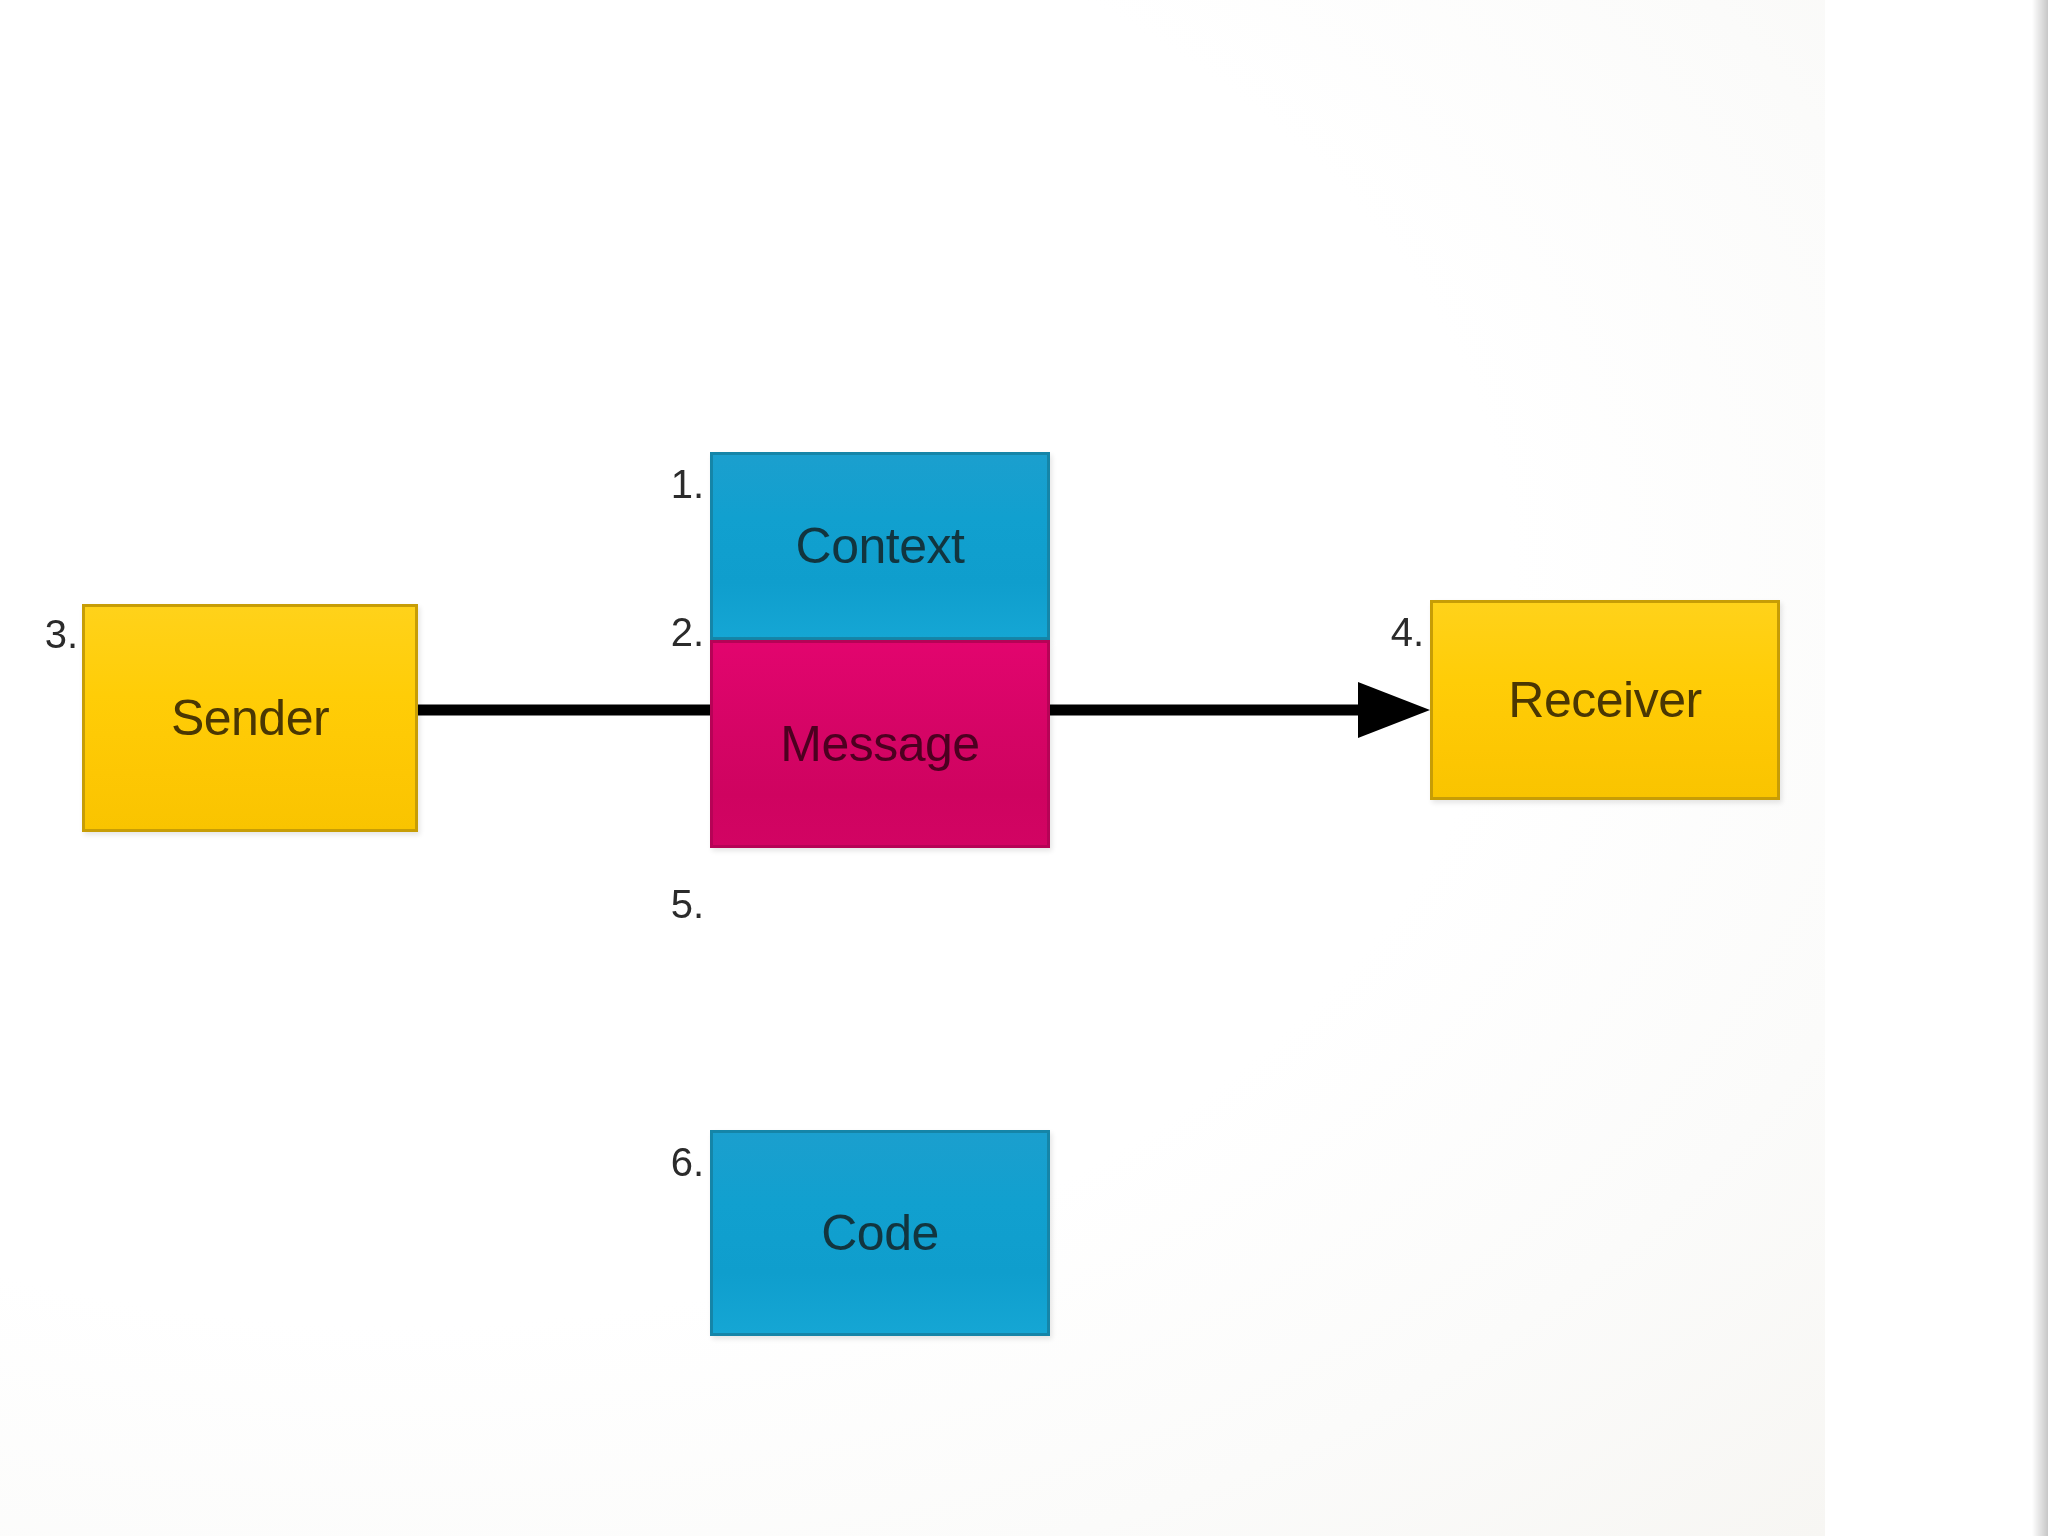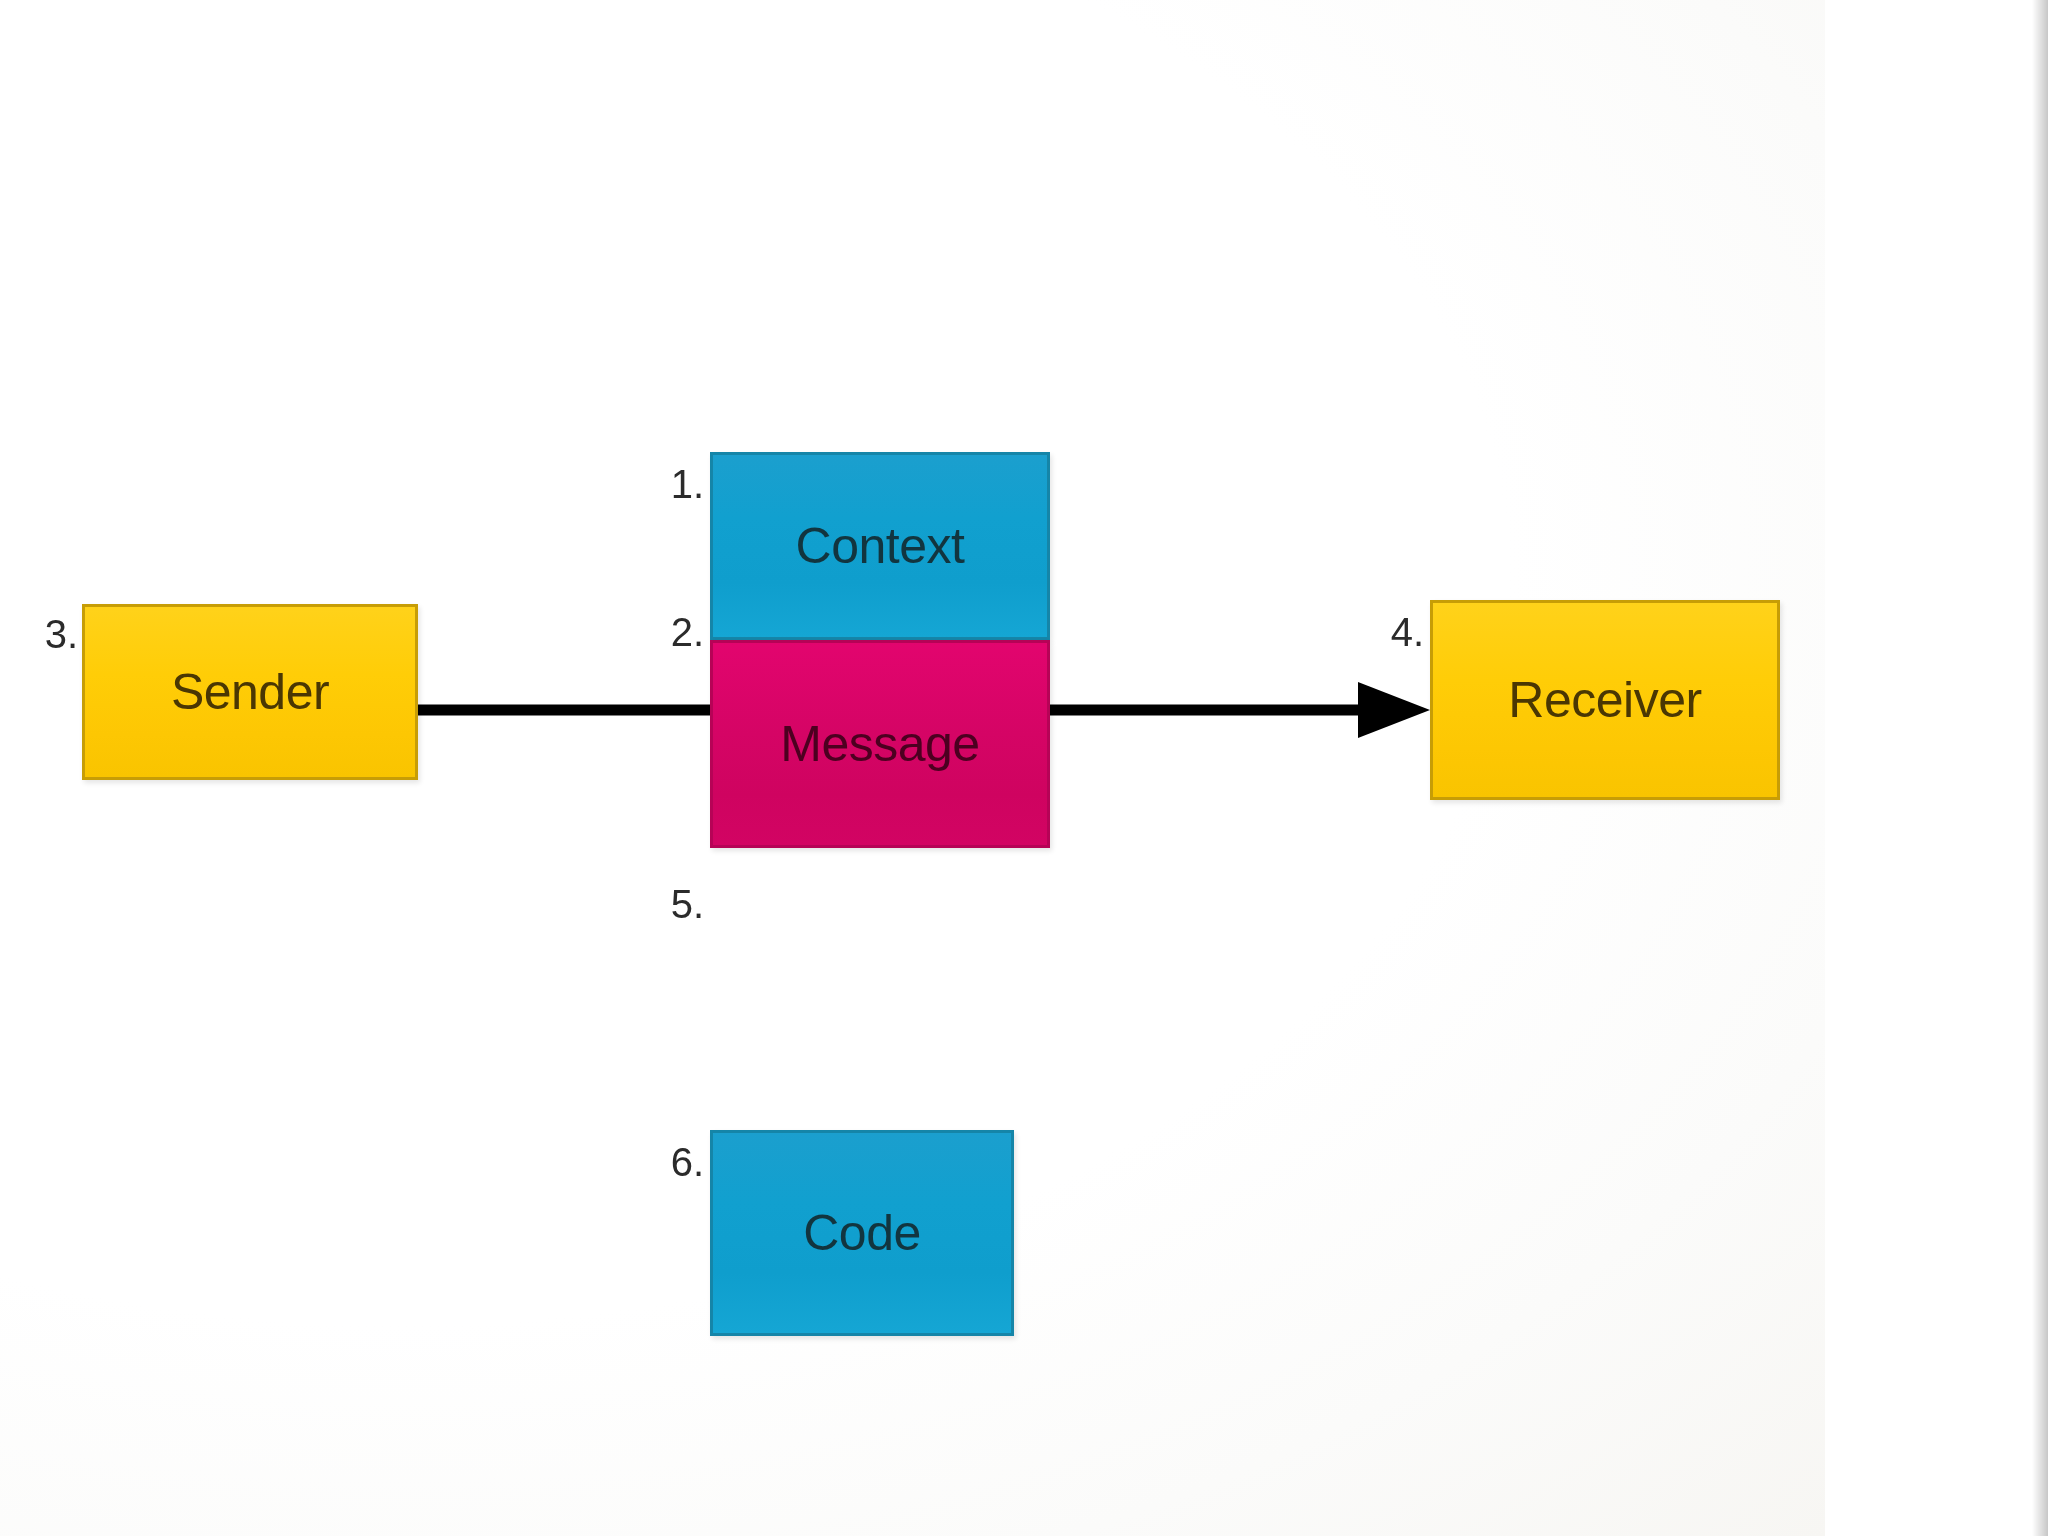--- a/index.html
+++ b/index.html
@@ -123,38 +123,38 @@
       <line x1="1046" y1="710" x2="1366" y2="710" stroke="#000000" stroke-width="11"></line>
       <polygon points="1358,682 1358,738 1430,710" fill="#000000"></polygon>
     </svg>
 
     <div class="num-label" style="left:662px; top:464px; width:42px;">1.</div>
     <div class="node node-blue" style="left:710px; top:452px; width:340px; height:188px;">
       <span>Context</span>
     </div>
 
     <div class="num-label" style="left:36px; top:614px; width:42px;">3.</div>
-    <div class="node node-yellow" style="left:82px; top:604px; width:336px; height:176px;">
+    <div class="node node-yellow" style="left:82px; top:604px; width:336px; height:228px;">
       <span>Sender</span>
     </div>
 
     <div class="num-label" style="left:662px; top:612px; width:42px;">2.</div>
     <div class="node node-magenta" style="left:710px; top:600px; width:340px; height:208px;">
       <span>Message</span>
     </div>
 
     <div class="num-label" style="left:1382px; top:612px; width:42px;">4.</div>
     <div class="node node-yellow" style="left:1430px; top:600px; width:350px; height:200px;">
       <span>Receiver</span>
     </div>
 
     <div class="num-label" style="left:662px; top:884px; width:42px;">5.</div>
 
     <div class="num-label" style="left:662px; top:1142px; width:42px;">6.</div>
-    <div class="node node-blue" style="left:710px; top:1130px; width:304px; height:206px;">
+    <div class="node node-blue" style="left:710px; top:1130px; width:340px; height:206px;">
       <span>Code</span>
     </div>
 
   </div>
 
   <div id="side-panel"></div>
 
 </div>
 
 </body></html>

